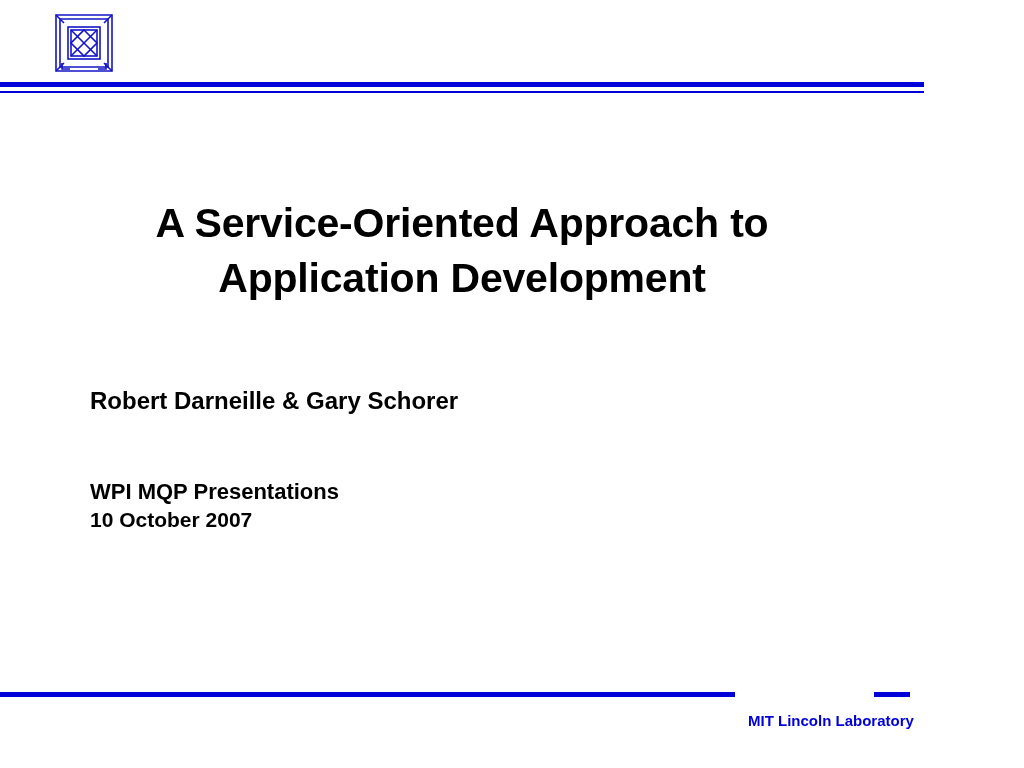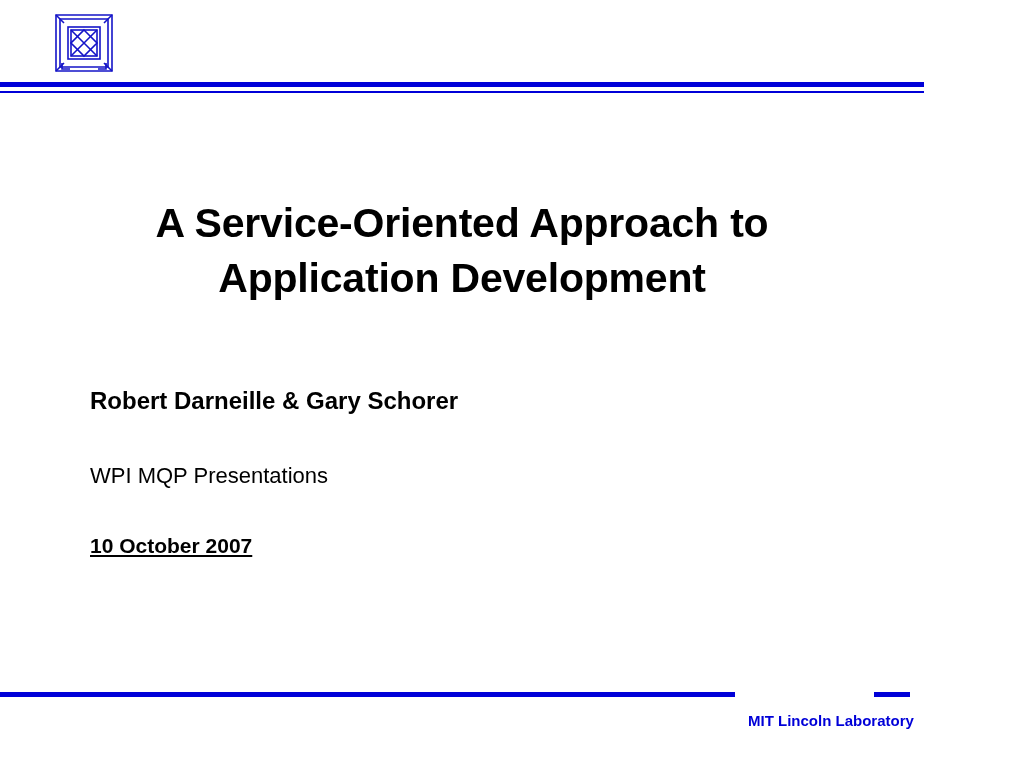--- a/index.html
+++ b/index.html
@@ -71,32 +71,30 @@
     top: 386px;
     padding: 0 90px;
   }
   .presenters {
     font-size: 24px;
     font-weight: bold;
     color: #000000;
     line-height: 1.25;
   }
   .event-block {
-    margin-top: 44px;
+    margin-top: 60px;
     font-size: 22px;
-    font-weight: normal;
+    font-weight: bold;
     color: #000000;
     line-height: 1.45;
   }
   .date-block {
-    margin-top: 42px;
     font-size: 21px;
     font-weight: bold;
     color: #000000;
-    text-decoration: underline;
   }
 
   
   .footer {
     position: absolute;
     left: 0;
     right: 0;
     bottom: 62px;
     height: 24px;
   }

